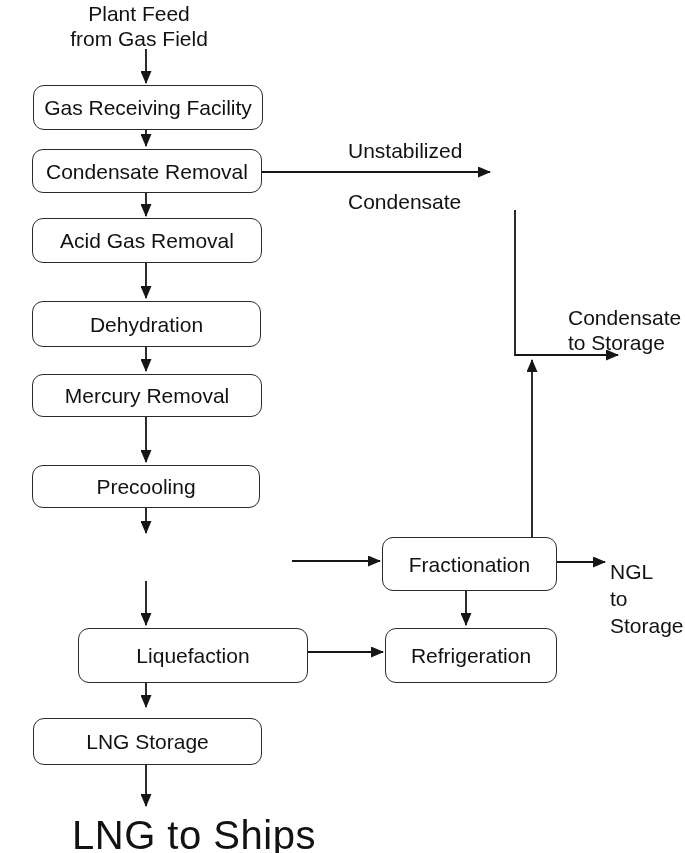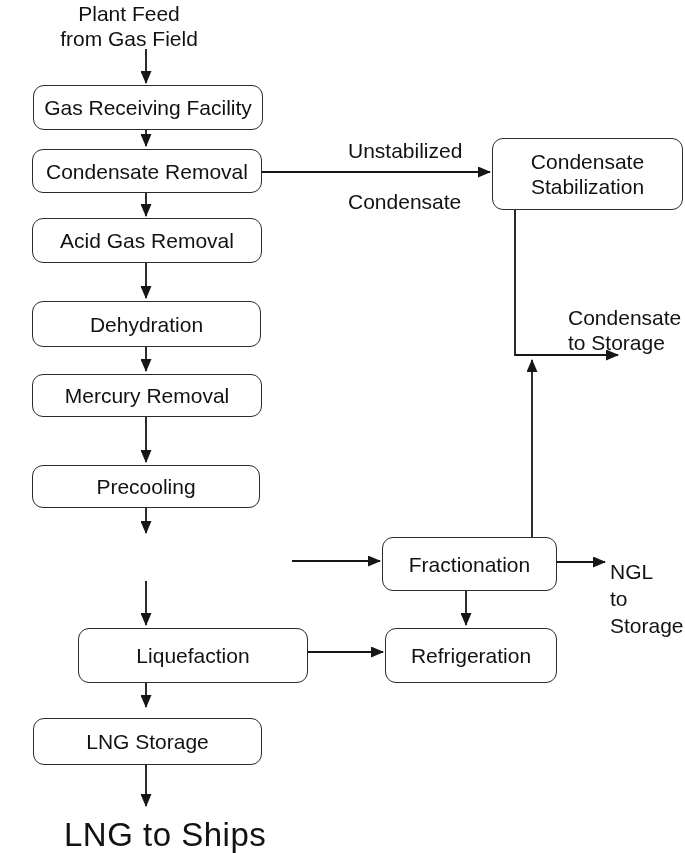--- a/index.html
+++ b/index.html
@@ -11,21 +11,21 @@
   .box{
     position:absolute;box-sizing:border-box;background:#ffffff;
     border:1.7px solid #2b2b2b;border-radius:11px;
     display:flex;align-items:center;justify-content:center;
     text-align:center;font-size:21px;line-height:25px;padding:0 8px;
   }
   .lbl{position:absolute;font-size:21px;line-height:25px;white-space:nowrap;}
   .lbl .line{display:block;}
   .lbl-center{text-align:center;}
   .ngl .line{line-height:27px;}
-  .big{font-size:33px;line-height:32px;letter-spacing:0.5px;}
+  .big{font-size:40px;line-height:32px;letter-spacing:0.5px;margin-left:8px;}
 </style>
 </head>
 <body>
 
 <div class="canvas">
 
   <svg class="arrows" width="685" height="853" viewBox="0 0 685 853" fill="none" stroke="#161616" stroke-width="1.8">
     <defs>
       <marker id="ah" markerUnits="userSpaceOnUse" markerWidth="13" markerHeight="11" refX="12" refY="5.5" orient="auto">
         <path d="M0,0 L13,5.5 L0,11 Z" fill="#161616" stroke="none"></path>
@@ -44,21 +44,21 @@
     <path d="M262 172 L490 172" marker-end="url(#ah)"></path>
     <path d="M515 210 L515 355 L618 355" marker-end="url(#ah)"></path>
     <path d="M532 537 L532 360" marker-end="url(#ah)"></path>
     <path d="M292 561 L380 561" marker-end="url(#ah)"></path>
     <path d="M557 562 L605 562" marker-end="url(#ah)"></path>
     <path d="M466 591 L466 625" marker-end="url(#ah)"></path>
     <path d="M300 652 L383 652" marker-end="url(#ah)"></path>
     <path d="M350 652 L265 652" marker-end="url(#ah)"></path>
   </svg>
 
-  <div class="lbl lbl-center" style="left:29px;top:1px;width:200px;">
+  <div class="lbl lbl-center" style="left:39px;top:1px;width:200px;">
     <span class="line">Plant Feed</span>
     <span class="line">from Gas Field</span>
   </div>
 
   <div class="lbl" style="left:348px;top:138px;">Unstabilized</div>
   <div class="lbl" style="left:348px;top:189px;">Condensate</div>
 
   <div class="lbl" style="left:568px;top:305px;">
     <span class="line">Condensate</span>
     <span class="line">to Storage</span>
@@ -82,19 +82,18 @@
 
   <div class="box" style="left:32px;top:374px;width:230px;height:43px;">Mercury Removal</div>
 
   <div class="box" style="left:32px;top:465px;width:228px;height:43px;">Precooling</div>
 
 
   <div class="box" style="left:33px;top:628px;width:230px;height:55px;margin-left:45px;">Liquefaction</div>
 
   <div class="box" style="left:33px;top:710px;width:229px;height:47px;margin-top:8px;">LNG Storage</div>
 
-  <div class="box" style="left:492px;top:138px;width:191px;height:72px;">Condensate Stabilization</div>
 
   <div class="box" style="left:382px;top:537px;width:175px;height:54px;">Fractionation</div>
 
   <div class="box" style="left:385px;top:628px;width:172px;height:55px;">Refrigeration</div>
 
 </div>
 
 </body></html>

